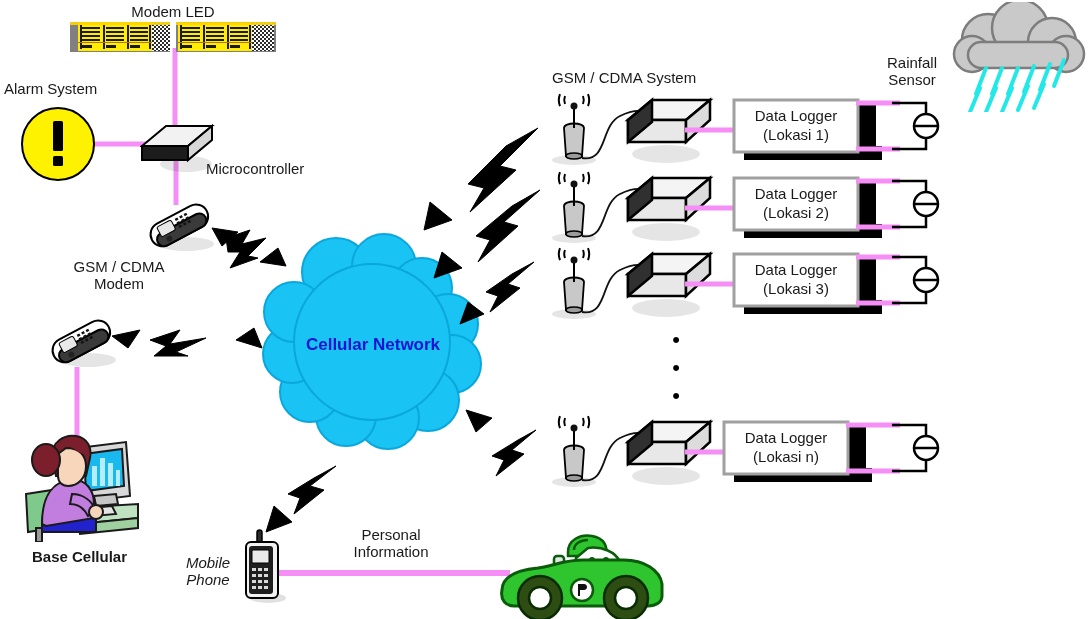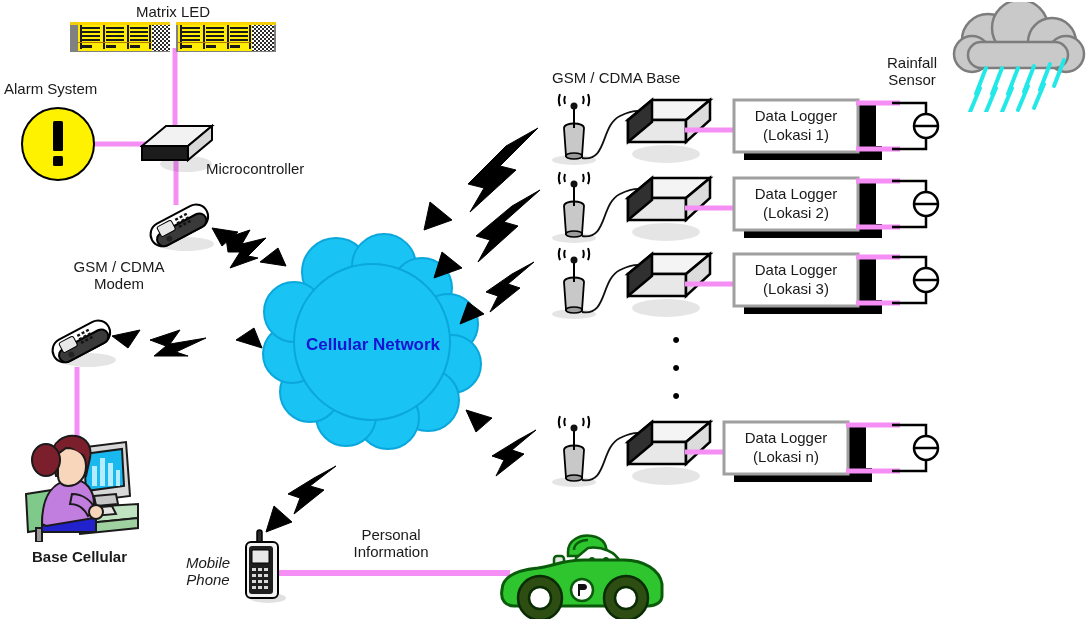--- a/index.html
+++ b/index.html
@@ -88,21 +88,21 @@
             <rect x="27" y="3" width="2" height="24"></rect>
           <rect x="51" y="3" width="2" height="24"></rect>
             <rect x="73" y="3" width="2" height="24"></rect>
         </g>
         <rect x="2" y="20" width="74" height="1" fill="#b07800"></rect>
         <rect x="76" y="1" width="22" height="28" fill="url(#chk1)"></rect>
         <rect x="0" y="0" width="100" height="3" fill="#ffd400" opacity="0.9"></rect>
       </g>
     </svg>
   </div>
-  <div class="lbl c" style="left:88px;top:3px;width:170px;">Matrix LED</div>
+  <div class="lbl c" style="left:88px;top:3px;width:170px;">Modem LED</div>
 
   <div class="lbl" style="left:4px;top:80px;">Alarm System</div>
   <div class="abs" style="left:20px;top:106px;">
     <svg width="76" height="76" viewBox="0 0 76 76">
       <circle cx="38" cy="38" r="36" fill="#fff200" stroke="#000" stroke-width="2"></circle>
       <rect x="33" y="15" width="10" height="30" rx="1.5" fill="#000"></rect>
       <rect x="33" y="50" width="10" height="10" rx="1.5" fill="#000"></rect>
     </svg>
   </div>
 
@@ -305,21 +305,21 @@
       <circle cx="48" cy="66" r="22" fill="#2d4d13" stroke="#0a2c04" stroke-width="2.5"></circle>
       <circle cx="48" cy="66" r="11" fill="#ffffff" stroke="#0a2c04" stroke-width="2.5"></circle>
       <circle cx="134" cy="66" r="22" fill="#2d4d13" stroke="#0a2c04" stroke-width="2.5"></circle>
       <circle cx="134" cy="66" r="11" fill="#ffffff" stroke="#0a2c04" stroke-width="2.5"></circle>
 
       <circle cx="90" cy="58" r="11" fill="#ffffff" stroke="#0a5c0a" stroke-width="2.5"></circle>
       <path d="M86,52 L92,52 C96,52 96,58 92,58 L88,58 L88,64 L86,64 Z" fill="#111"></path>
     </svg>
   </div>
 
-  <div class="lbl" style="left:552px;top:69px;">GSM / CDMA Base</div>
+  <div class="lbl" style="left:552px;top:69px;">GSM / CDMA System</div>
 
   <div class="lbl c" style="left:872px;top:54px;width:80px;"><span>Rainfall<br>Sensor</span></div>
 
   <div class="abs" style="left:944px;top:2px;">
     <svg width="146" height="110" viewBox="0 0 146 110">
       <g fill="#c9c9c9" stroke="#7d7d7d" stroke-width="2.5">
         <circle cx="44" cy="38" r="26"></circle>
           <circle cx="76" cy="26" r="28"></circle>
           <circle cx="108" cy="40" r="24"></circle>
         <circle cx="122" cy="52" r="18"></circle>

